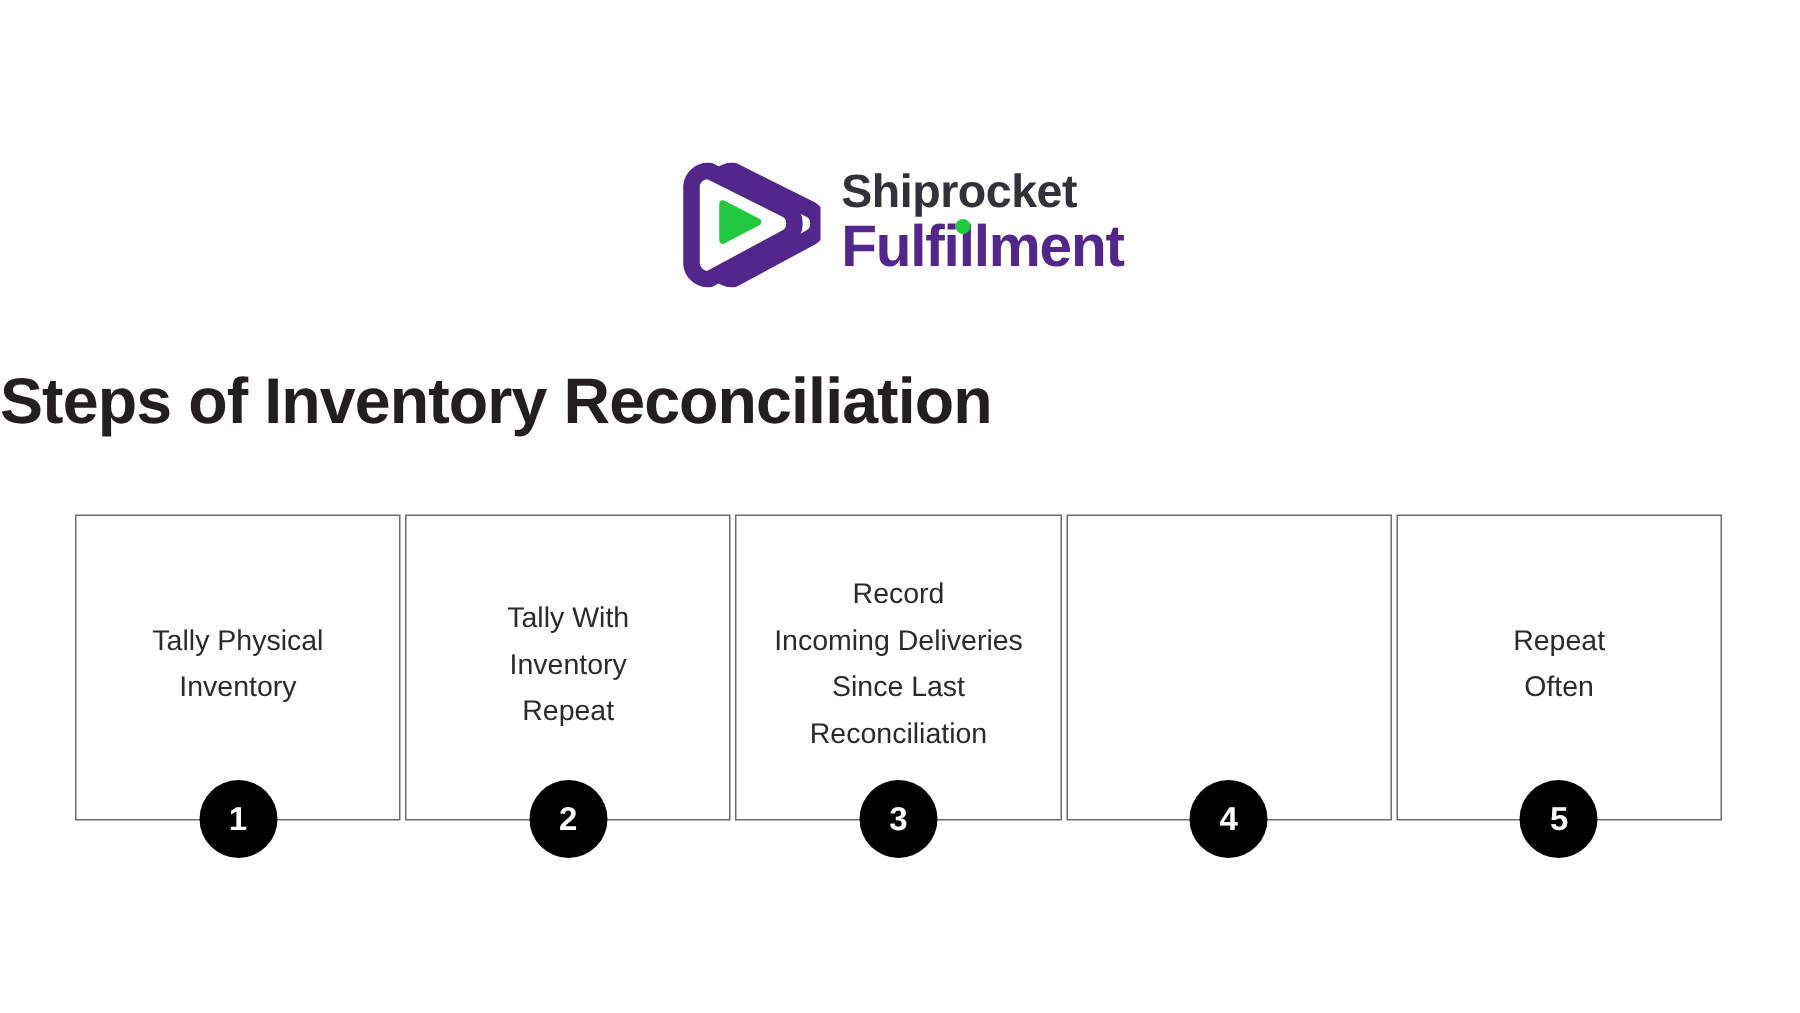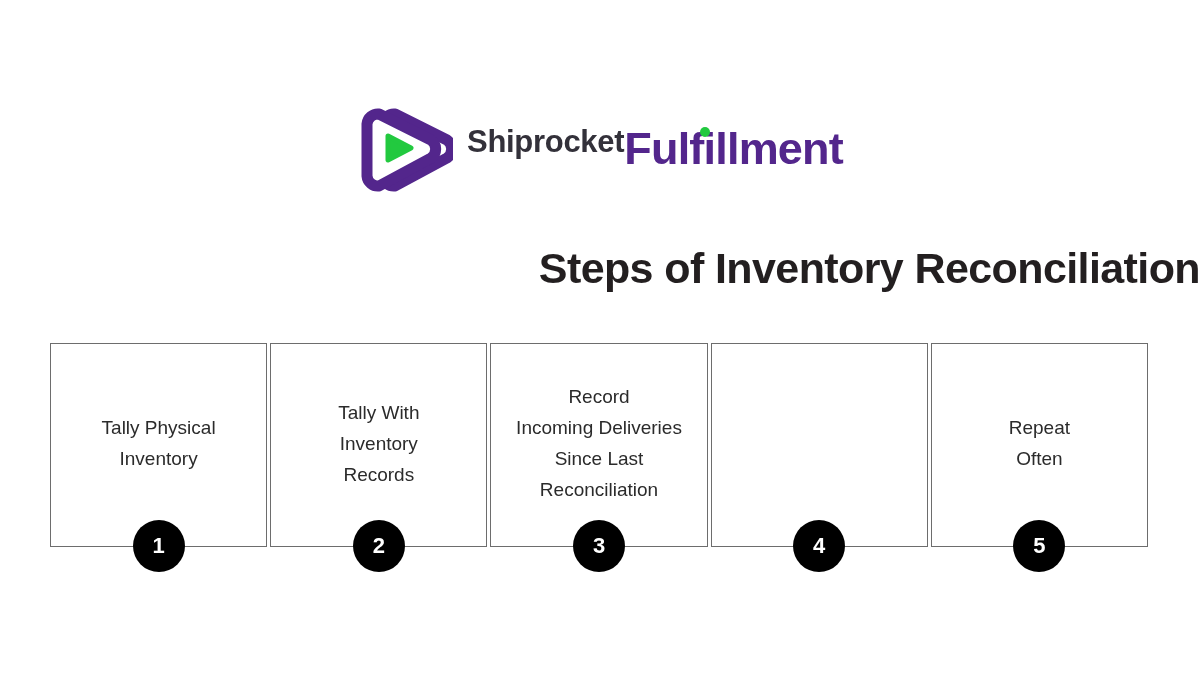--- a/index.html
+++ b/index.html
@@ -35,34 +35,35 @@
 
   .logo-mark {
     width: 96px;
     height: 100px;
     flex: none;
     display: block;
   }
 
   .logo-words {
     display: flex;
+    flex-direction: column;
     justify-content: center;
     line-height: 1;
   }
 
   .logo-word-top {
     font-size: 31px;
     font-weight: bold;
     color: #33313a;
     letter-spacing: -0.3px;
     margin-bottom: 2px;
   }
 
   .logo-word-bottom {
-    font-size: 45px;
+    font-size: 39px;
     font-weight: bold;
     color: #53268c;
     letter-spacing: -0.8px;
     position: relative;
     display: inline-block;
   }
 
   .logo-dot {
     position: absolute;
     width: 10px;
@@ -72,21 +73,21 @@
     left: 76px;
     top: 1px;
   }
 
   
   .page-title {
     position: absolute;
     left: 0;
     top: 244px;
     width: 1200px;
-    text-align: right;
+    text-align: left;
     font-size: 43px;
     font-weight: bold;
     color: #231f20;
     letter-spacing: -0.6px;
     line-height: 1.12;
   }
 
   
   .steps-row {
     position: absolute;
@@ -167,21 +168,21 @@
 
   <div class="step-box">
     <div class="step-text">Tally Physical
 Inventory</div>
     <div class="step-badge">1</div>
   </div>
 
   <div class="step-box">
     <div class="step-text">Tally With
 Inventory
-Records</div>
+Repeat</div>
     <div class="step-badge">2</div>
   </div>
 
   <div class="step-box">
     <div class="step-text">Record
 Incoming Deliveries
 Since Last
 Reconciliation</div>
     <div class="step-badge">3</div>
   </div>

